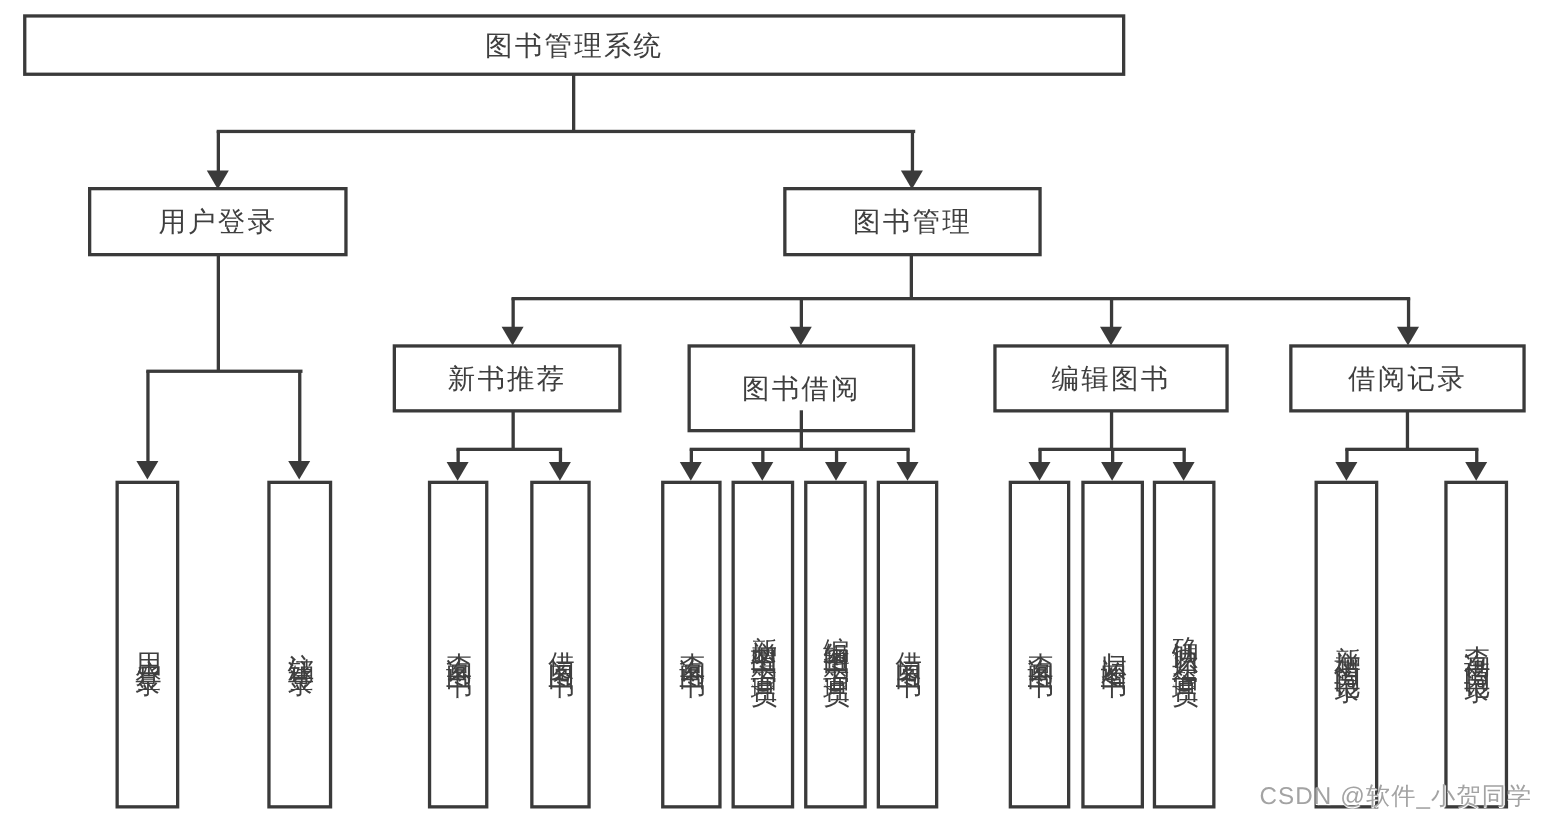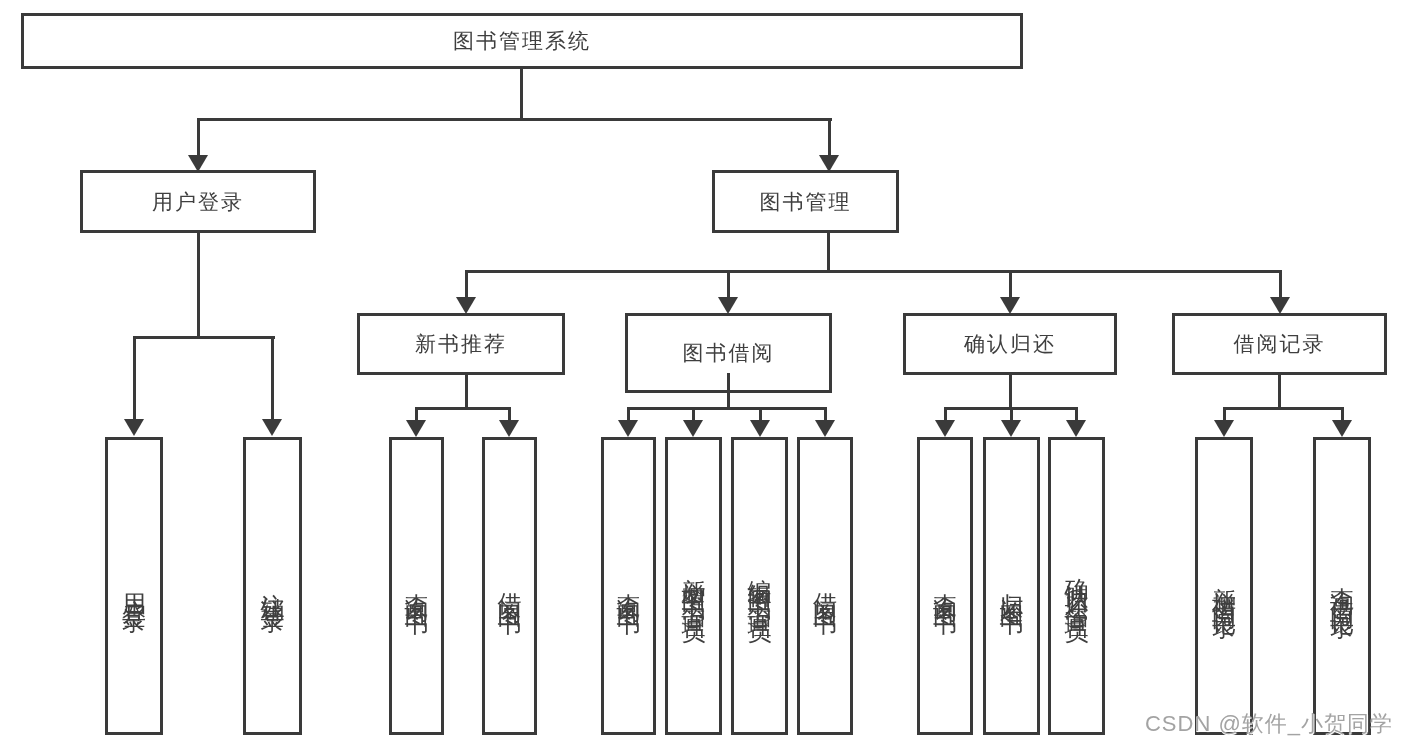--- a/index.html
+++ b/index.html
@@ -5,21 +5,21 @@
   html,body{margin:0;padding:0;background:#fff;}
   .canvas{
     position:relative;width:1405px;height:747px;background:#ffffff;
     font-family:"Liberation Sans","DejaVu Sans",sans-serif;overflow:hidden;
   }
   .box{
     position:absolute;box-sizing:border-box;background:#ffffff;
     border:3px solid #3a3a3a;color:#3f3f3f;
     display:flex;align-items:center;justify-content:center;
   }
-  .hbox{font-size:21px;letter-spacing:2px;white-space:nowrap;}
+  .hbox{font-size:25px;letter-spacing:2px;white-space:nowrap;}
   .vbox{
     writing-mode:vertical-rl;text-orientation:mixed;
     font-size:24px;letter-spacing:6px;line-height:1;
   }
   .vline,.hline{position:absolute;background:#3a3a3a;}
   .vline{width:3px;}
   .hline{height:3px;}
   .arrow{position:absolute;width:20px;}
   .arrow::before{
     content:"";position:absolute;left:8.5px;top:0;width:3px;
@@ -37,25 +37,25 @@
   }
 </style>
 </head>
 <body>
 
 <div class="canvas">
 
   <div class="box hbox" style="left:21px;top:13px;width:1002px;height:56px">图书管理系统</div>
 
   <div class="box hbox" style="left:80px;top:170px;width:236px;height:63px">用户登录</div>
-  <div class="box hbox" style="left:712px;top:170px;width:187px;height:63px">图书管理</div>
+  <div class="box hbox" style="left:712px;top:170px;width:235px;height:63px">图书管理</div>
 
   <div class="box hbox" style="left:357px;top:313px;width:208px;height:62px">新书推荐</div>
   <div class="box hbox" style="left:625px;top:313px;width:207px;height:80px">图书借阅</div>
-  <div class="box hbox" style="left:903px;top:313px;width:214px;height:62px">确认归还</div>
+  <div class="box hbox" style="left:903px;top:313px;width:214px;height:62px">编辑图书</div>
   <div class="box hbox" style="left:1172px;top:313px;width:215px;height:62px">借阅记录</div>
 
   <div class="box vbox" style="left:105px;top:437px;width:58px;height:298px">用户登录</div>
   <div class="box vbox" style="left:243px;top:437px;width:59px;height:298px">注销登录</div>
 
   <div class="box vbox" style="left:389px;top:437px;width:55px;height:298px">查询图书</div>
   <div class="box vbox" style="left:482px;top:437px;width:55px;height:298px">借阅图书</div>
 
   <div class="box vbox" style="left:601px;top:437px;width:55px;height:298px">查询图书</div>
   <div class="box vbox" style="left:665px;top:437px;width:57px;height:298px">新增图书（管理员）</div>

